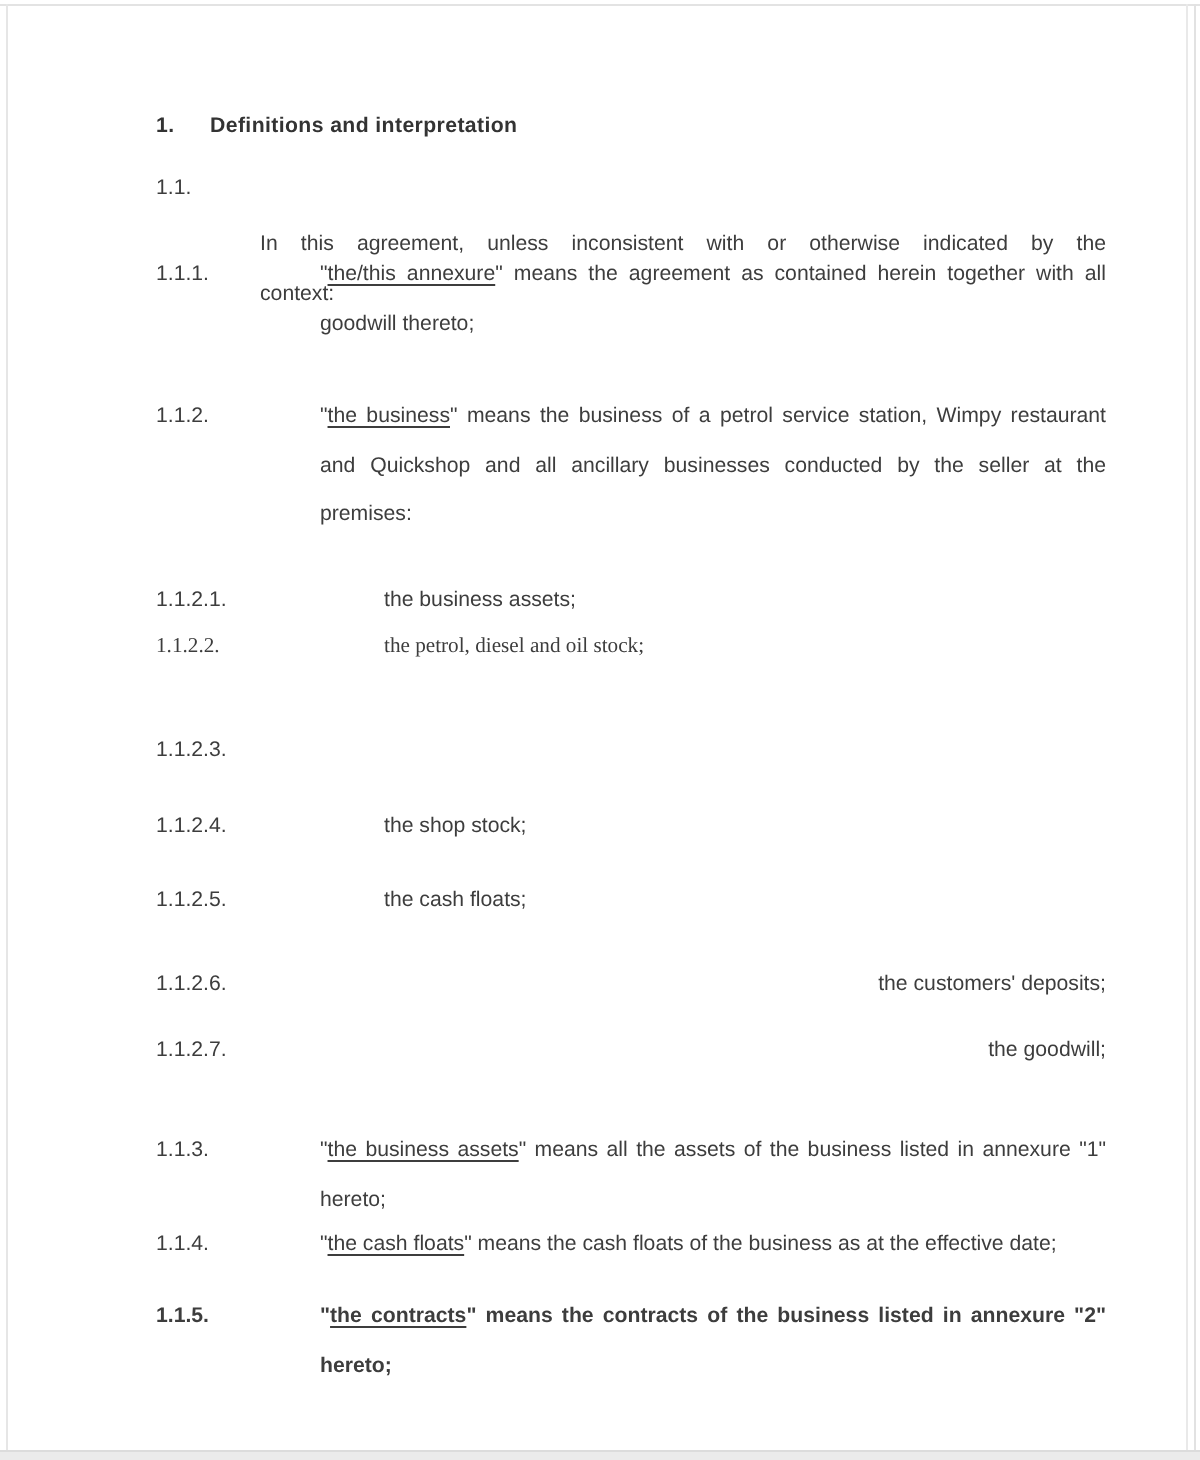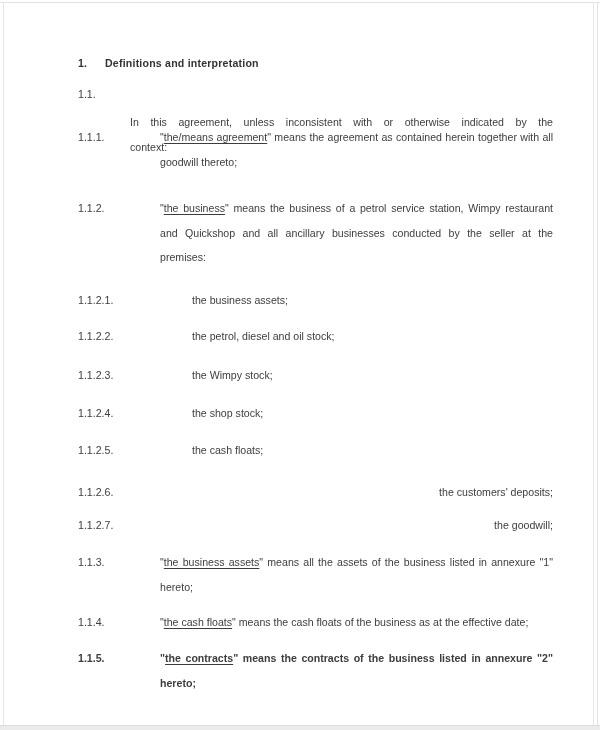--- a/index.html
+++ b/index.html
@@ -46,27 +46,27 @@
   }
   .u { text-decoration: underline; text-decoration-thickness: 1px; text-underline-offset: 2px; }
   .bold { font-weight: bold; color: #333333; letter-spacing: 0.2px; }
 
   
   .r0  { top: 51px; }
   .r1  { top: 82px; }
   .r2  { top: 125px; }
   .r3  { top: 196px; }
   .r4  { top: 288px; }
-  .r5  { top: 324px; }
+  .r5  { top: 312px; font-family: Liberation Serif, serif; }
   .r6  { top: 363px; }
   .r7  { top: 401px; }
   .r8  { top: 438px; }
   .r9  { top: 480px; text-align: right; }
   .r10 { top: 513px; text-align: right; }
-  .r11 { top: 550px; }
+  .r11 { top: 563px; }
   .r12 { top: 610px; }
   .r13 { top: 646px; font-weight: bold; }
 </style>
 </head>
 <body>
 
 <div class="page">
   <div class="edge-top"></div>
   <div class="edge-left"></div>
   <div class="edge-right1"></div>
@@ -84,21 +84,21 @@
       <div class="row lv2 r1">
         <span class="num">1.1.</span>
         <div class="txt">
           <div class="line j"><span>In this agreement, unless inconsistent with or otherwise indicated by the</span></div>
           <div class="line"><span>context:</span></div>
         </div>
       </div>
       <div class="row lv3 r2">
         <span class="num">1.1.1.</span>
         <div class="txt">
-          <div class="line j"><span>"</span><span class="u">the/means agreement</span><span>" means the agreement as contained herein together with all</span></div>
+          <div class="line j"><span>"</span><span class="u">the/this annexure</span><span>" means the agreement as contained herein together with all</span></div>
           <div class="line"><span>goodwill thereto;</span></div>
         </div>
       </div>
       <div class="row lv3 r3">
         <span class="num">1.1.2.</span>
         <div class="txt">
           <div class="line j"><span>"</span><span class="u">the business</span><span>" means the business of a petrol service station, Wimpy restaurant</span></div>
           <div class="line j"><span>and Quickshop and all ancillary businesses conducted by the seller at the</span></div>
           <div class="line"><span>premises:</span></div>
         </div>
@@ -110,23 +110,20 @@
         </div>
       </div>
       <div class="row lv4 r5">
         <span class="num">1.1.2.2.</span>
         <div class="txt">
           <div class="line"><span>the petrol, diesel and oil stock;</span></div>
         </div>
       </div>
       <div class="row lv4 r6">
         <span class="num">1.1.2.3.</span>
-        <div class="txt">
-          <div class="line"><span>the Wimpy stock;</span></div>
-        </div>
       </div>
       <div class="row lv4 r7">
         <span class="num">1.1.2.4.</span>
         <div class="txt">
           <div class="line"><span>the shop stock;</span></div>
         </div>
       </div>
       <div class="row lv4 r8">
         <span class="num">1.1.2.5.</span>
         <div class="txt">

